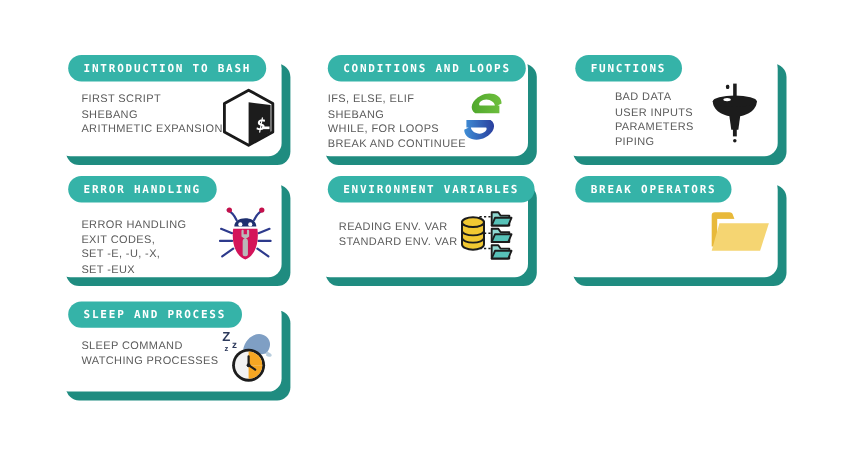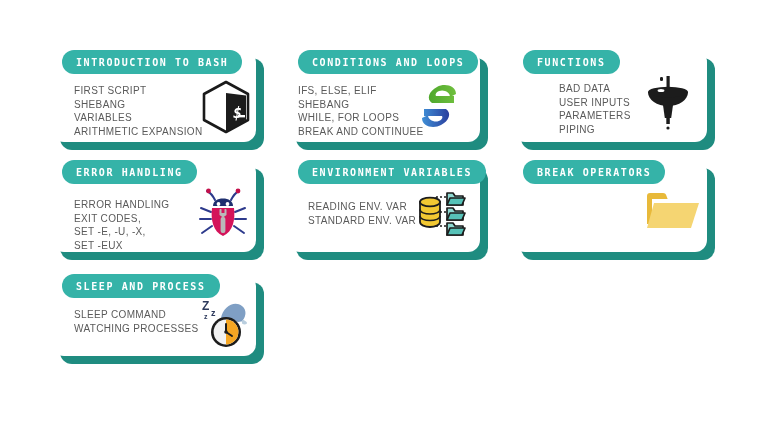--- a/index.html
+++ b/index.html
@@ -88,21 +88,20 @@
 
   <div class="card c1">
     <div class="shadow"></div>
     <div class="panel"></div>
     <div class="pill">
       <span>INTRODUCTION TO BASH</span>
     </div>
     <div class="items">
       <div>FIRST SCRIPT</div>
       <div>SHEBANG</div>
-      <div>VARIABLES</div>
       <div>ARITHMETIC EXPANSION</div>
     </div>
     <div class="icon">
       <svg width="52" height="54" viewBox="0 0 52 54">
         <path d="M26 2 L48 14 L48 40 L26 52 L4 40 L4 14 Z" fill="#ffffff" stroke="#1a1a1a" stroke-width="2.6" stroke-linejoin="round"></path>
         <path d="M26 13 L46 15.5 L46 40 L26 52 Z" fill="#1c1c1c"></path>
         <text x="33" y="38" font-family="'DejaVu Sans Mono',monospace" font-size="15" font-weight="bold" fill="#ffffff" font-style="italic">$</text>
         <rect x="38" y="35" width="7" height="2.4" fill="#ffffff"></rect>
       </svg>
     </div>

